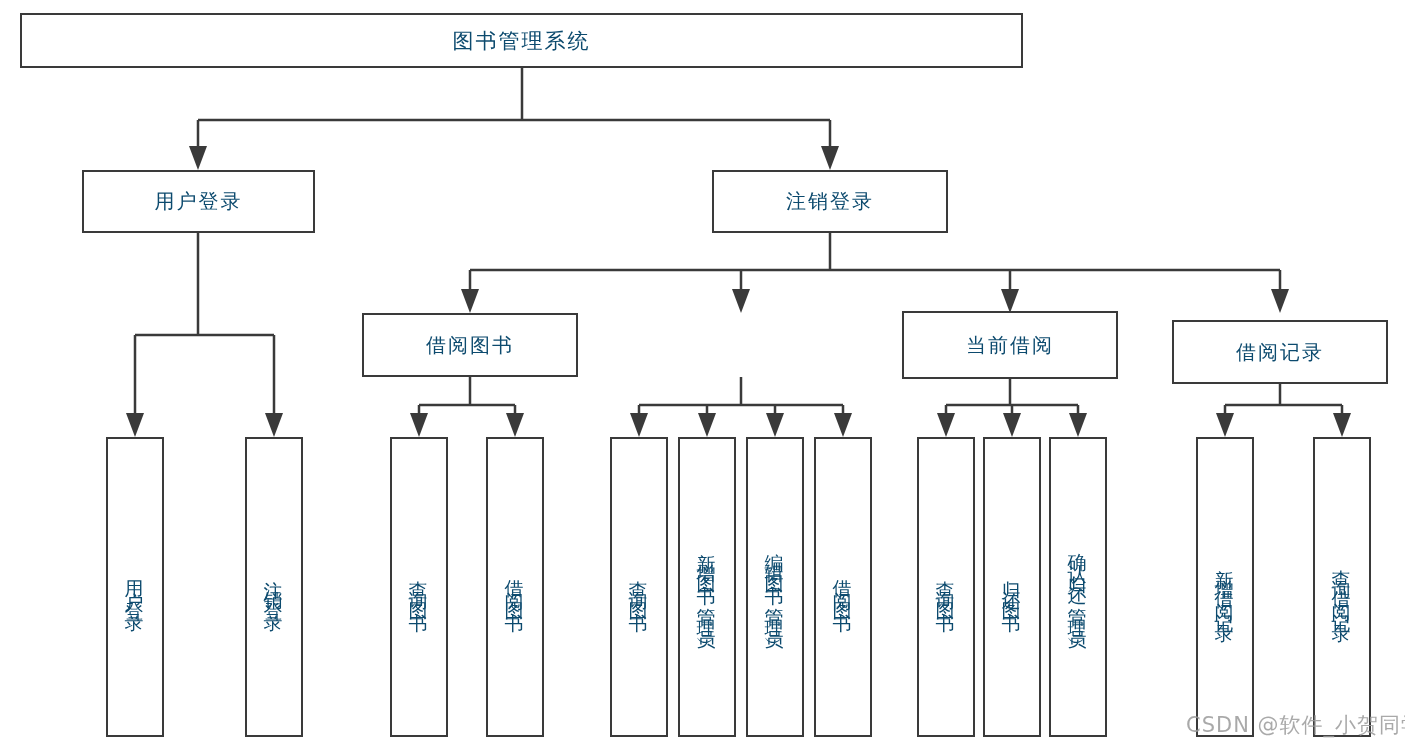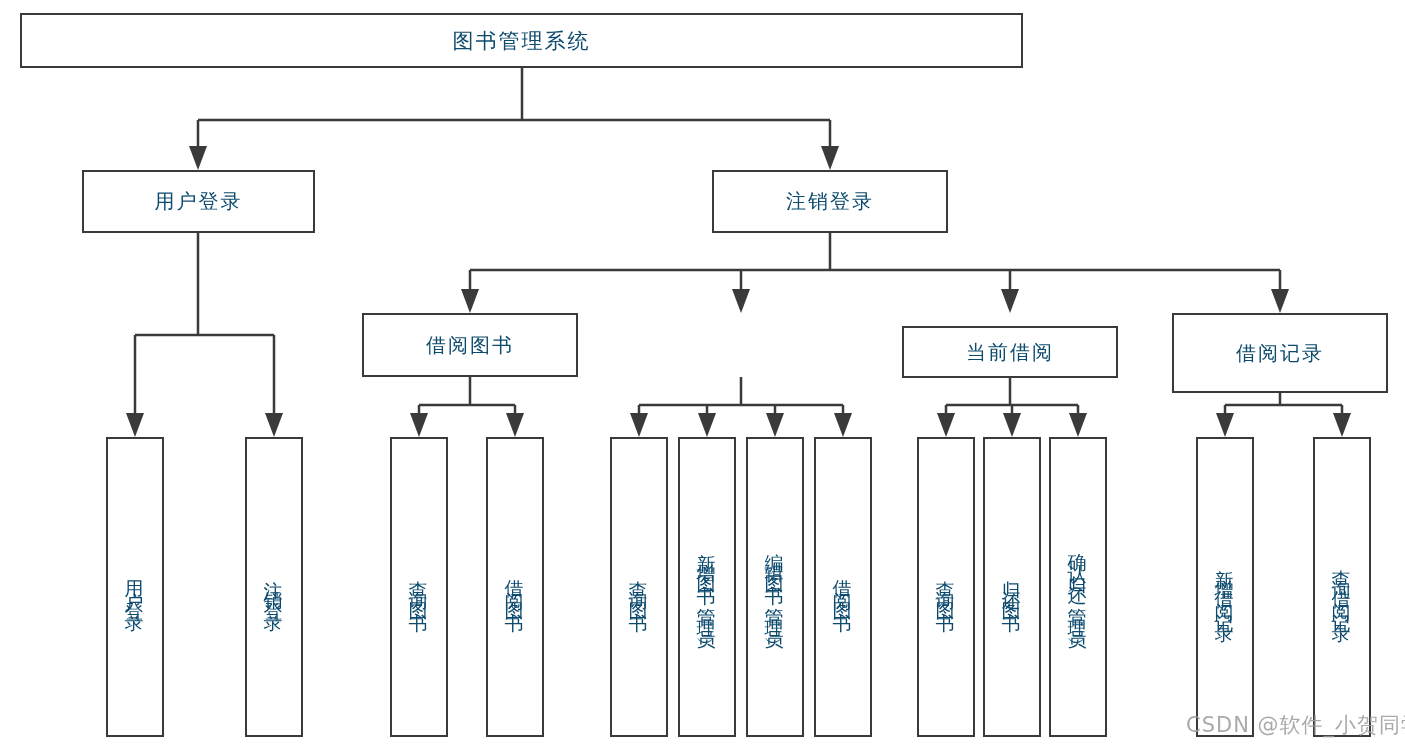--- a/index.html
+++ b/index.html
@@ -77,24 +77,24 @@
   <div class="box" style="left:82px;top:170px;width:233px;height:63px">
     <span class="lbl">用户登录</span>
   </div>
   <div class="box" style="left:712px;top:170px;width:236px;height:63px">
     <span class="lbl">注销登录</span>
   </div>
 
   <div class="box" style="left:362px;top:313px;width:216px;height:64px">
     <span class="lbl">借阅图书</span>
   </div>
-  <div class="box" style="left:902px;top:326px;width:216px;height:52px">
+  <div class="box" style="left:902px;top:311px;width:216px;height:68px">
     <span class="lbl">当前借阅</span>
   </div>
-  <div class="box" style="left:1172px;top:313px;width:216px;height:80px">
+  <div class="box" style="left:1172px;top:320px;width:216px;height:64px">
     <span class="lbl">借阅记录</span>
   </div>
 
   <div class="box v" style="left:106px;top:437px;width:58px;height:300px">
     <span class="lbl">用户登录</span>
   </div>
   <div class="box v" style="left:245px;top:437px;width:58px;height:300px">
     <span class="lbl">注销登录</span>
   </div>
 

